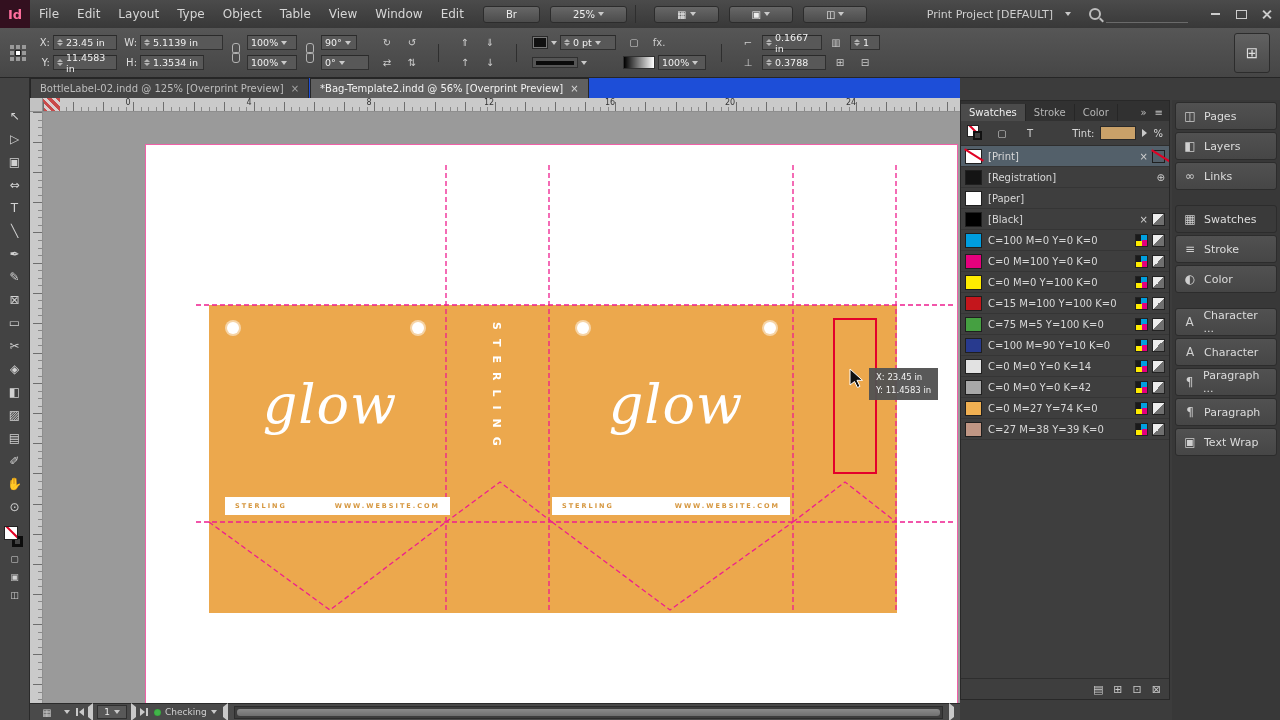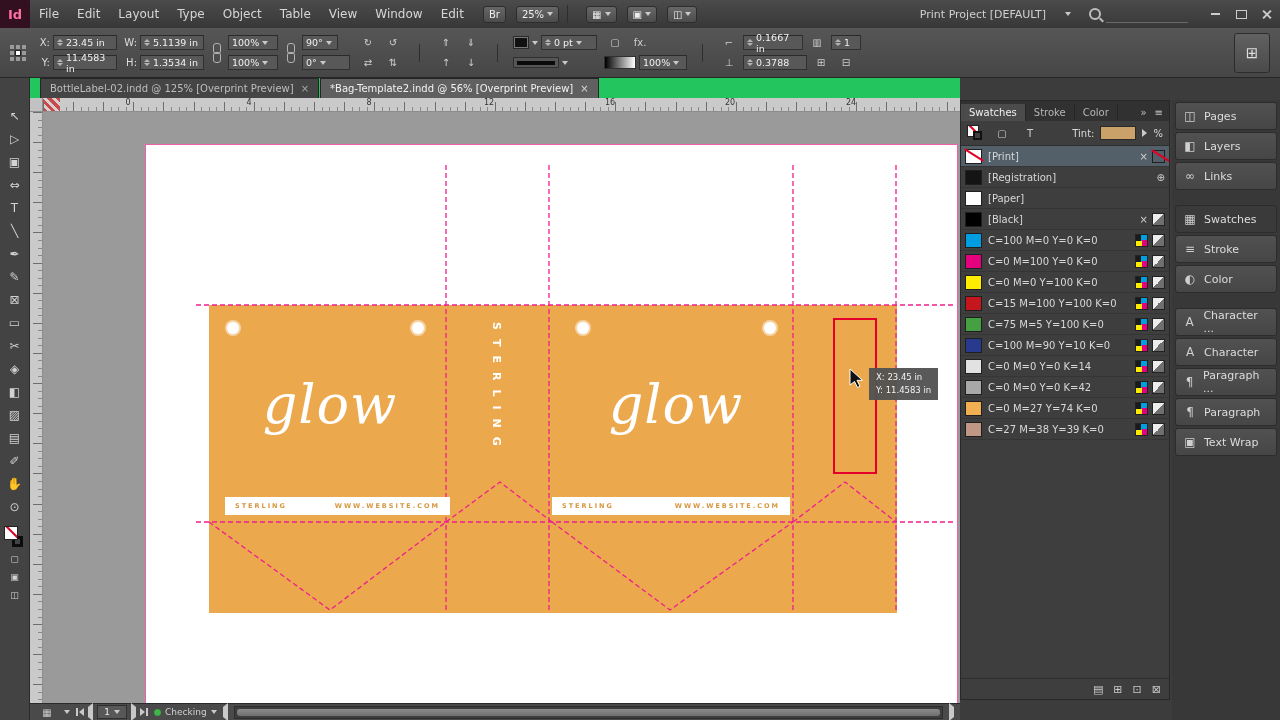--- a/index.html
+++ b/index.html
@@ -6,24 +6,24 @@
   body{width:1280px;height:720px;position:relative;overflow:hidden;background:#3c3c3c;
        font-family:"DejaVu Sans","Liberation Sans",sans-serif;-webkit-font-smoothing:antialiased}
   .abs{position:absolute}
   
   #menubar{left:0;top:0;width:1280px;height:28px;background:linear-gradient(#4b4b4b,#383838);
            border-bottom:1px solid #232323;display:flex;align-items:center;color:#d6d6d6;font-size:12px}
   #id-logo{width:30px;height:28px;background:#33101f;color:#ff6f9e;font-weight:bold;font-size:13px;
            display:flex;align-items:center;justify-content:center}
   .menu-item{padding:0 9px;line-height:28px;cursor:default}
   .mini-btn{background:linear-gradient(#676767,#4c4c4c);border:1px solid #2c2c2c;border-radius:3px;
-            padding:2px 5px;font-size:10px;color:#eee;display:inline-flex;align-items:center;gap:3px;margin-left:10px}
+            padding:2px 22px;font-size:10px;color:#eee;display:inline-flex;align-items:center;gap:3px;margin-left:10px}
   .dd{width:0;height:0;border-left:3px solid transparent;border-right:3px solid transparent;border-top:4px solid #c9c9c9;display:inline-block}
   .sep-v{width:1px;height:18px;background:#2e2e2e;margin:0 8px}
-  #workspace{margin-left:auto;font-size:11px;color:#cfcfcf;display:flex;align-items:center;gap:19px}
+  #workspace{margin-left:auto;font-size:11px;color:#cfcfcf;display:flex;align-items:center;gap:12px}
   #searchbox{display:flex;align-items:center;margin:0 14px 0 18px;gap:5px}
   .mag{width:8px;height:8px;border:2px solid #bdbdbd;border-radius:50%;position:relative;display:inline-block}
   .mag::after{content:"";position:absolute;width:5px;height:2px;background:#bdbdbd;transform:rotate(45deg);left:8px;top:9px}
   #search-input{width:78px;height:14px;background:transparent;border:none;border-bottom:1px solid #6a6a6a;color:#ddd;font-size:10px;outline:none}
   .winbtn{width:26px;height:28px;display:flex;align-items:center;justify-content:center;color:#ccc}
   .wb-min{width:9px;height:2px;background:#ccc}
   .wb-res{width:9px;height:7px;border:1px solid #ccc}
   .wb-x{position:relative;width:10px;height:10px}
   .wb-x::before,.wb-x::after{content:"";position:absolute;left:4px;top:0;width:2px;height:11px;background:#ccc}
   .wb-x::before{transform:rotate(45deg)}.wb-x::after{transform:rotate(-45deg)}
@@ -56,21 +56,21 @@
   
   #toolbar{left:0;top:78px;width:30px;height:642px;background:#434343;border-right:1px solid #2a2a2a;
            display:flex;flex-direction:column;align-items:center;padding-top:26px;box-sizing:border-box}
   .tool{width:24px;height:23px;display:flex;align-items:center;justify-content:center;color:#d2d2d2;font-size:12px}
   #fillstroke{position:relative;width:22px;height:24px;margin-top:8px}
   #fs-stroke{position:absolute;left:8px;top:10px;width:11px;height:11px;border:3px solid #0c0c0c;background:#434343;box-sizing:border-box}
   #fs-fill{position:absolute;left:0;top:0;width:12px;height:12px;background:#fff;border:1px solid #222;overflow:hidden}
   #fs-fill::after{content:"";position:absolute;left:-2px;top:4px;width:18px;height:2px;background:#e00023;transform:rotate(45deg)}
   
   #docarea{left:30px;top:78px;width:930px;height:642px;display:flex;flex-direction:column}
-  #tabbar{height:20px;background:#22c55e;display:flex;align-items:flex-end;gap:1px;padding-left:10px}
+  #tabbar{height:20px;background:#1d4ed8;display:flex;align-items:flex-end;gap:1px;}
   .tab{height:19px;display:flex;align-items:center;gap:7px;padding:0 9px;font-size:10px;border:1px solid #262626;border-bottom:none}
   .tab.inactive{background:#454545;color:#bdbdbd}
   .tab.active{background:#606060;color:#f2f2f2}
   .tab .x{color:inherit;font-size:10px;opacity:.8}
   #rulerrow{height:14px;display:flex}
   #ruler-corner{width:13px;height:14px;background:#c2c2c2;border-right:1px solid #8e8e8e;border-bottom:1px solid #8e8e8e;box-sizing:border-box}
   #ruler-h{flex:1;background:#cacaca;border-bottom:1px solid #8e8e8e;position:relative;box-sizing:border-box}
   #ruler-h .stripes{position:absolute;left:0;top:0;bottom:0;width:17px;
       background:repeating-linear-gradient(45deg,#c94a4a 0 3px,#d8d0d0 3px 6px)}
   #ruler-h::before{content:"";position:absolute;left:0;right:0;bottom:0;height:4px;
@@ -222,21 +222,21 @@
             <i class="sp-u"></i>
             <i class="sp-d"></i>
           </span>
           <span>11.4583 in</span>
         </span>
       </div>
   </div>
   <div class="cp-col">
     <div class="cp-row">
         <span class="cp-label">W:</span>
-      <span class="fld" style="width:64px">
+      <span class="fld" style="width:83px">
           <span class="spins">
             <i class="sp-u"></i>
             <i class="sp-d"></i>
           </span>
           <span>5.1139 in</span>
         </span>
       </div>
     <div class="cp-row">
         <span class="cp-label">H:</span>
       <span class="fld" style="width:64px">

